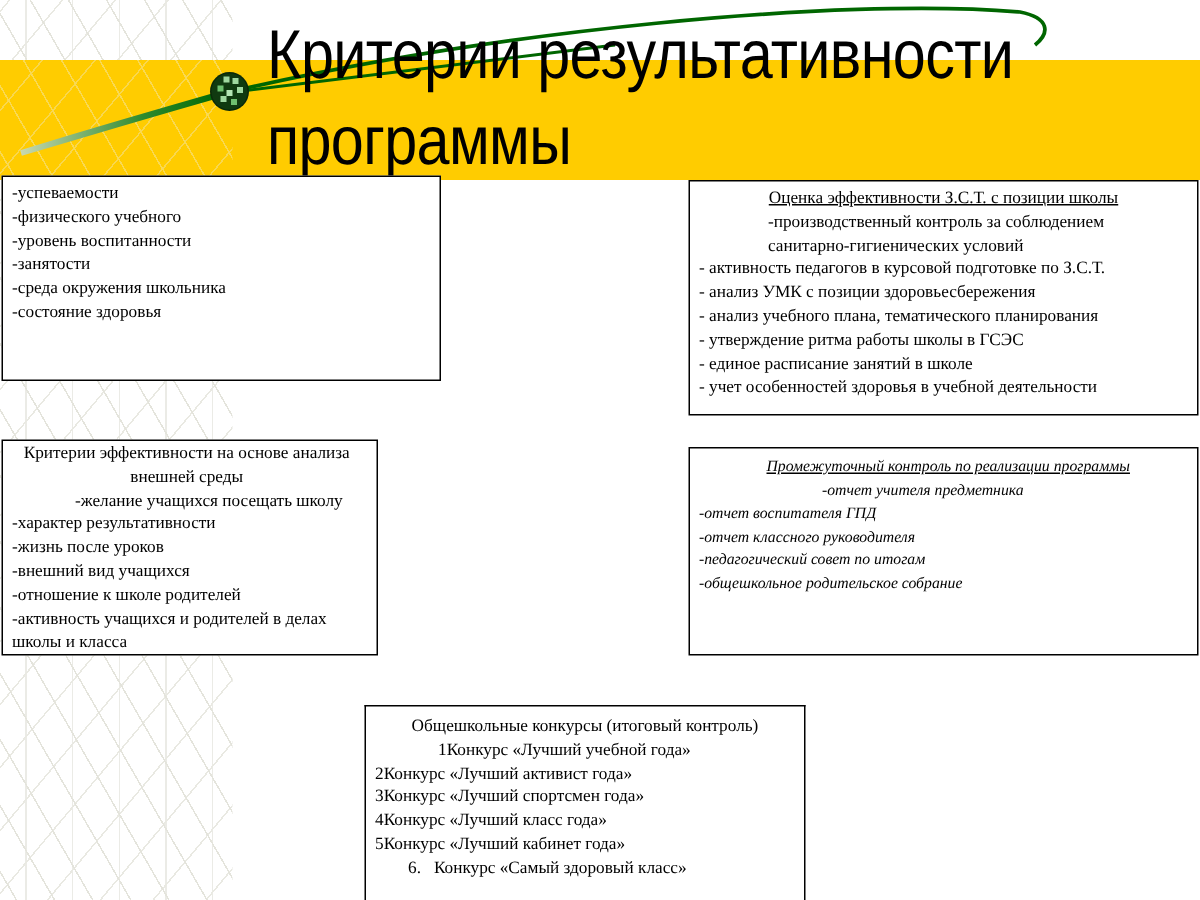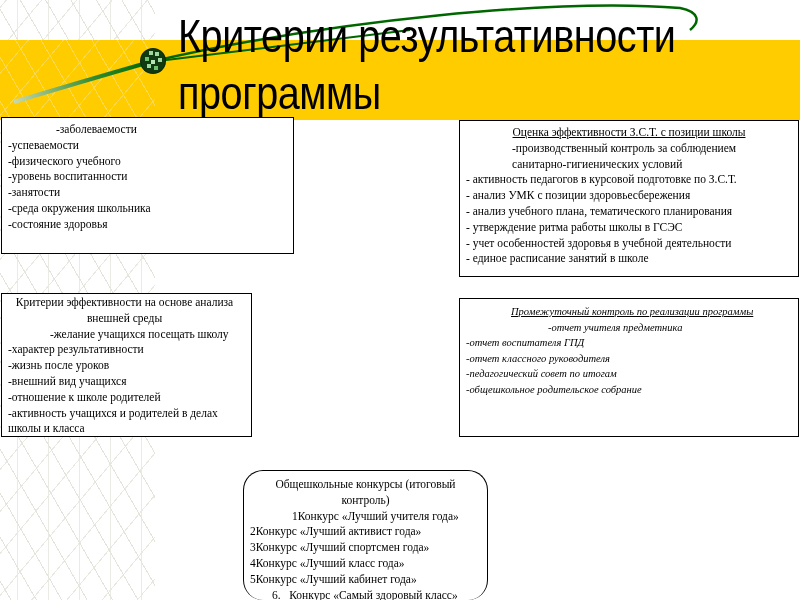--- a/index.html
+++ b/index.html
@@ -19,21 +19,21 @@
     .title { position:absolute; left:178px; top:8px; width:600px; font-family:"Liberation Sans", sans-serif; font-size:46px; line-height:57px; color:#000; transform:scaleX(0.86); transform-origin:left top; letter-spacing:-0.5px; }
     svg.deco { position:absolute; left:0; top:0; }
     .box { position:absolute; background:#fff; border:1px solid #000; font-size:11.5px; line-height:15.8px; color:#000; box-sizing:border-box; }
     .box .head { text-align:center; }
     .box .u { text-decoration:underline; }
     .box .line { white-space:nowrap; }
     #box-indicators { left:1px; top:117px; width:293px; height:137px; padding:4px 6px 0 6px; }
     #box-zst { left:459px; top:120px; width:340px; height:157px; padding:4px 6px 0 6px; }
     #box-external { left:1px; top:293px; width:251px; height:144px; padding:1px 10px 0 6px; }
     #box-interim { left:459px; top:298px; width:340px; height:139px; padding:5px 6px 0 6px; font-size:10.5px; line-height:15.5px;font-style:italic; }
-    #box-contests { left:243px; top:470px; width:245px; height:130px; padding:6px 6px 0 6px; border-bottom:none;border-radius:20px; }
+    #box-contests { left:243px; top:470px; width:294px; height:130px; padding:6px 6px 0 6px; border-bottom:none; }
   </style>
 </head>
 <body>
 
 <div class="pattern"></div>
 <div class="yellow-band">
     <div class="pat"></div>
   </div>
 
 <svg class="deco" width="800" height="120">
@@ -60,39 +60,38 @@
   <rect x="147" y="64" width="4" height="4" fill="#9fd89f"></rect>
   <rect x="154" y="66" width="4" height="4" fill="#6fc06f"></rect>
 </svg>
 
 <div class="title">
   <div>Критерии результативности</div>
   <div>программы</div>
 </div>
 
 <div class="box" id="box-indicators">
-  <div class="line" style="padding-left:48px">-заболеваемости</div>
   <div class="line">-успеваемости</div>
   <div class="line">-физического учебного</div>
   <div class="line">-уровень воспитанности</div>
   <div class="line">-занятости</div>
   <div class="line">-среда окружения школьника</div>
   <div class="line">-состояние здоровья</div>
 </div>
 
 <div class="box" id="box-zst">
   <div class="head u">Оценка эффективности З.С.Т. с позиции школы</div>
   <div class="line" style="padding-left:46px">-производственный контроль за соблюдением</div>
   <div class="line" style="padding-left:46px">санитарно-гигиенических условий</div>
   <div class="line">- активность педагогов в курсовой подготовке по З.С.Т.</div>
   <div class="line">- анализ УМК с позиции здоровьесбережения</div>
   <div class="line">- анализ учебного плана, тематического планирования</div>
   <div class="line">- утверждение ритма работы школы в ГСЭС</div>
+  <div class="line">- единое расписание занятий в школе</div>
   <div class="line">- учет особенностей здоровья в учебной деятельности</div>
-  <div class="line">- единое расписание занятий в школе</div>
 </div>
 
 <div class="box" id="box-external">
   <div class="head">Критерии эффективности на основе анализа</div>
   <div class="head">внешней среды</div>
   <div class="line" style="padding-left:42px">-желание учащихся посещать школу</div>
   <div class="line">-характер результативности</div>
   <div class="line">-жизнь после уроков</div>
   <div class="line">-внешний вид учащихся</div>
   <div class="line">-отношение к школе родителей</div>
@@ -104,19 +103,19 @@
   <div class="line u" style="padding-left:45px">Промежуточный контроль по реализации программы</div>
   <div class="line" style="padding-left:82px">-отчет учителя предметника</div>
   <div class="line">-отчет воспитателя ГПД</div>
   <div class="line">-отчет классного руководителя</div>
   <div class="line">-педагогический совет по итогам</div>
   <div class="line">-общешкольное родительское собрание</div>
 </div>
 
 <div class="box" id="box-contests">
   <div class="head">Общешкольные конкурсы (итоговый контроль)</div>
-  <div class="line" style="padding-left:42px">1Конкурс «Лучший учителя года»</div>
+  <div class="line" style="padding-left:42px">1Конкурс «Лучший учебной года»</div>
   <div class="line">2Конкурс «Лучший активист года»</div>
   <div class="line">3Конкурс «Лучший спортсмен года»</div>
   <div class="line">4Конкурс «Лучший класс года»</div>
   <div class="line">5Конкурс «Лучший кабинет года»</div>
   <div class="line" style="padding-left:22px; white-space:pre">6.   Конкурс «Самый здоровый класс»</div>
 </div>
 
 </body></html>

